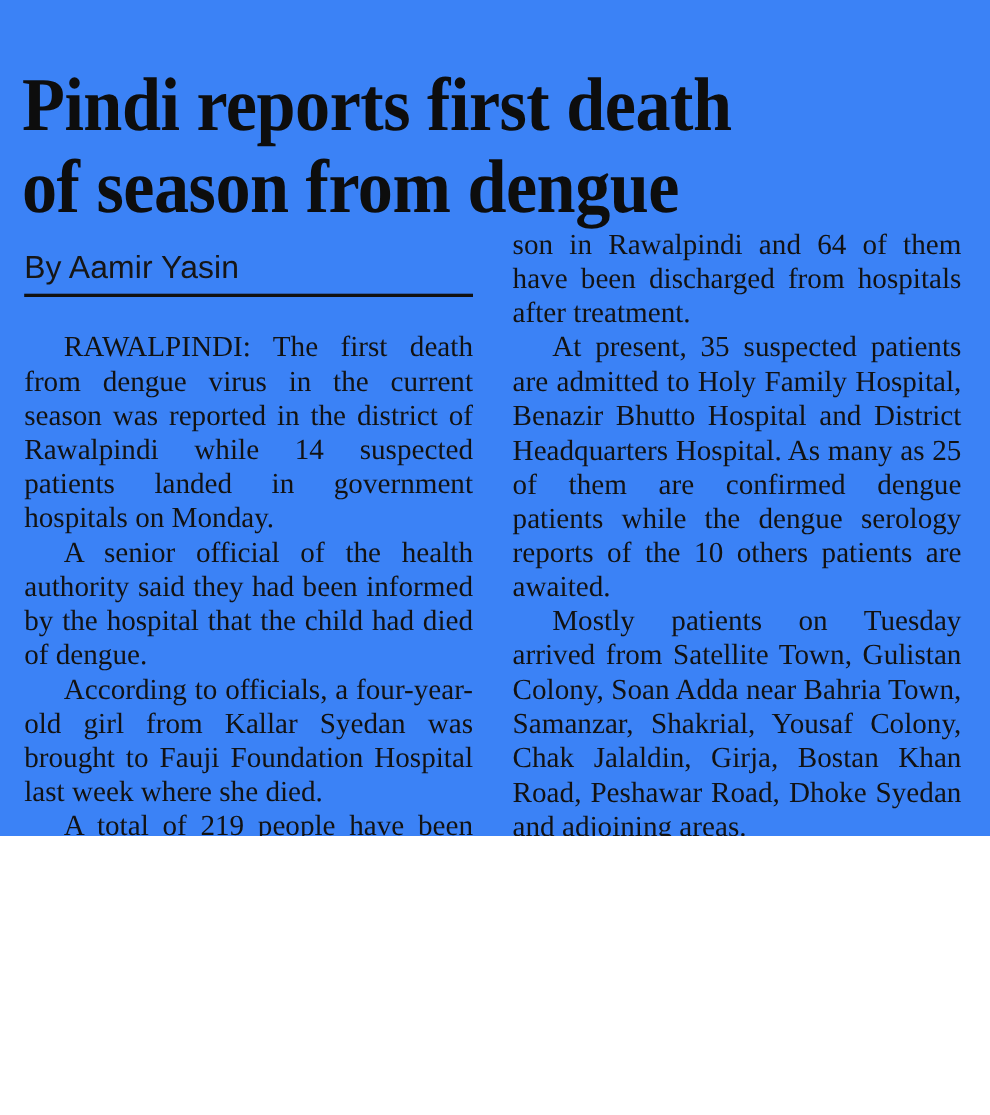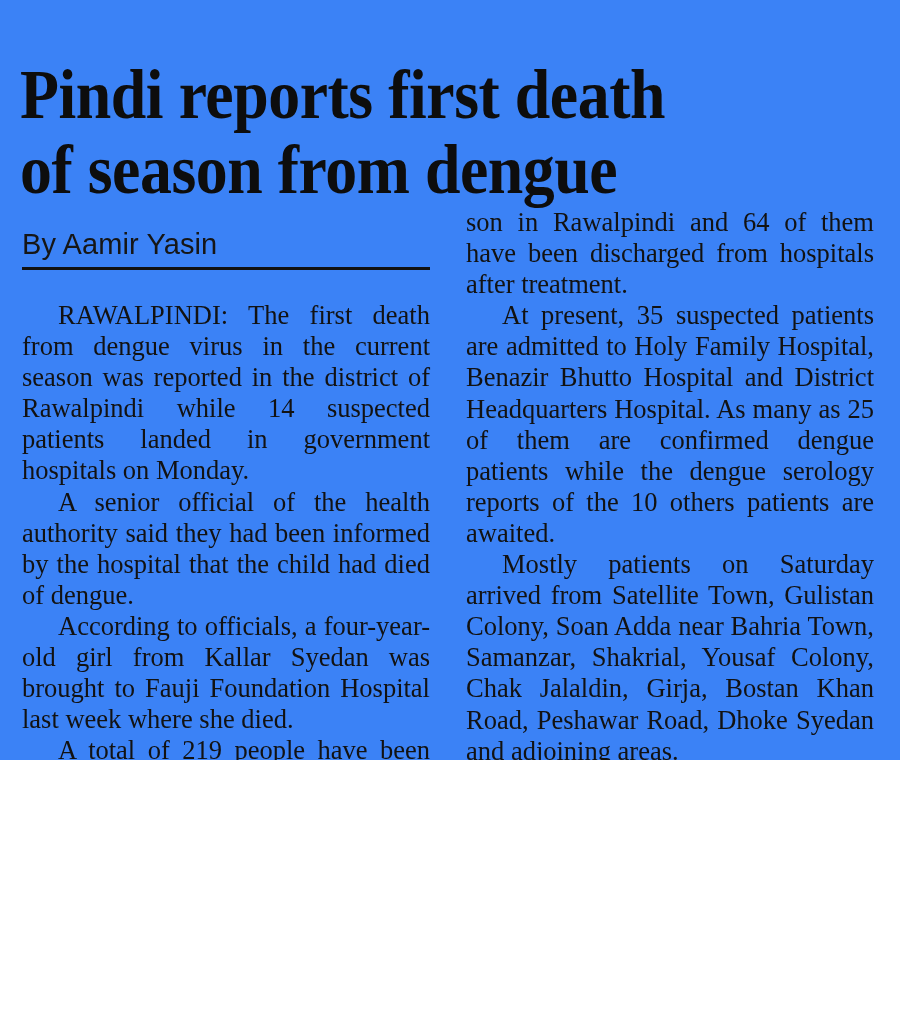--- a/index.html
+++ b/index.html
@@ -114,16 +114,16 @@
   <div class="col col-left">
     <p>RAWALPINDI: The first death from dengue virus in the current season was reported in the district of Rawalpindi while 14 sus­pected patients landed in government hospitals on Monday.</p>
     <p>A senior official of the health authority said they had been informed by the hospital that the child had died of dengue.</p>
     <p>According to officials, a four-year-old girl from Kallar Syedan was brought to Fauji Foundation Hospital last week where she died.</p>
     <p>A total of 219 people have been affected by the den­gue virus in the current sea-</p>
   </div>
 
   <div class="col col-right">
     <p class="continued">son in Rawalpindi and 64 of them have been discharged from hospitals after treat­ment.</p>
     <p>At present, 35 suspected patients are admitted to Holy Family Hospital, Benazir Bhutto Hospital and District Headquarters Hospital. As many as 25 of them are confirmed den­gue patients while the den­gue serology reports of the 10 others patients are awaited.</p>
-    <p>Mostly patients on Saturday arrived from Satellite Town, Gulistan Colony, Soan Adda near Bahria Town, Samanzar, Shakrial, Yousaf Colony, Chak Jalaldin, Girja, Bostan Khan Road, Peshawar Road, Dhoke Syedan and adjoining areas.</p>
+    <p>Mostly patients on Tuesday arrived from Satellite Town, Gulistan Colony, Soan Adda near Bahria Town, Samanzar, Shakrial, Yousaf Colony, Chak Jalaldin, Girja, Bostan Khan Road, Peshawar Road, Dhoke Syedan and adjoining areas.</p>
   </div>
 
 </div>
 
 </body></html>

